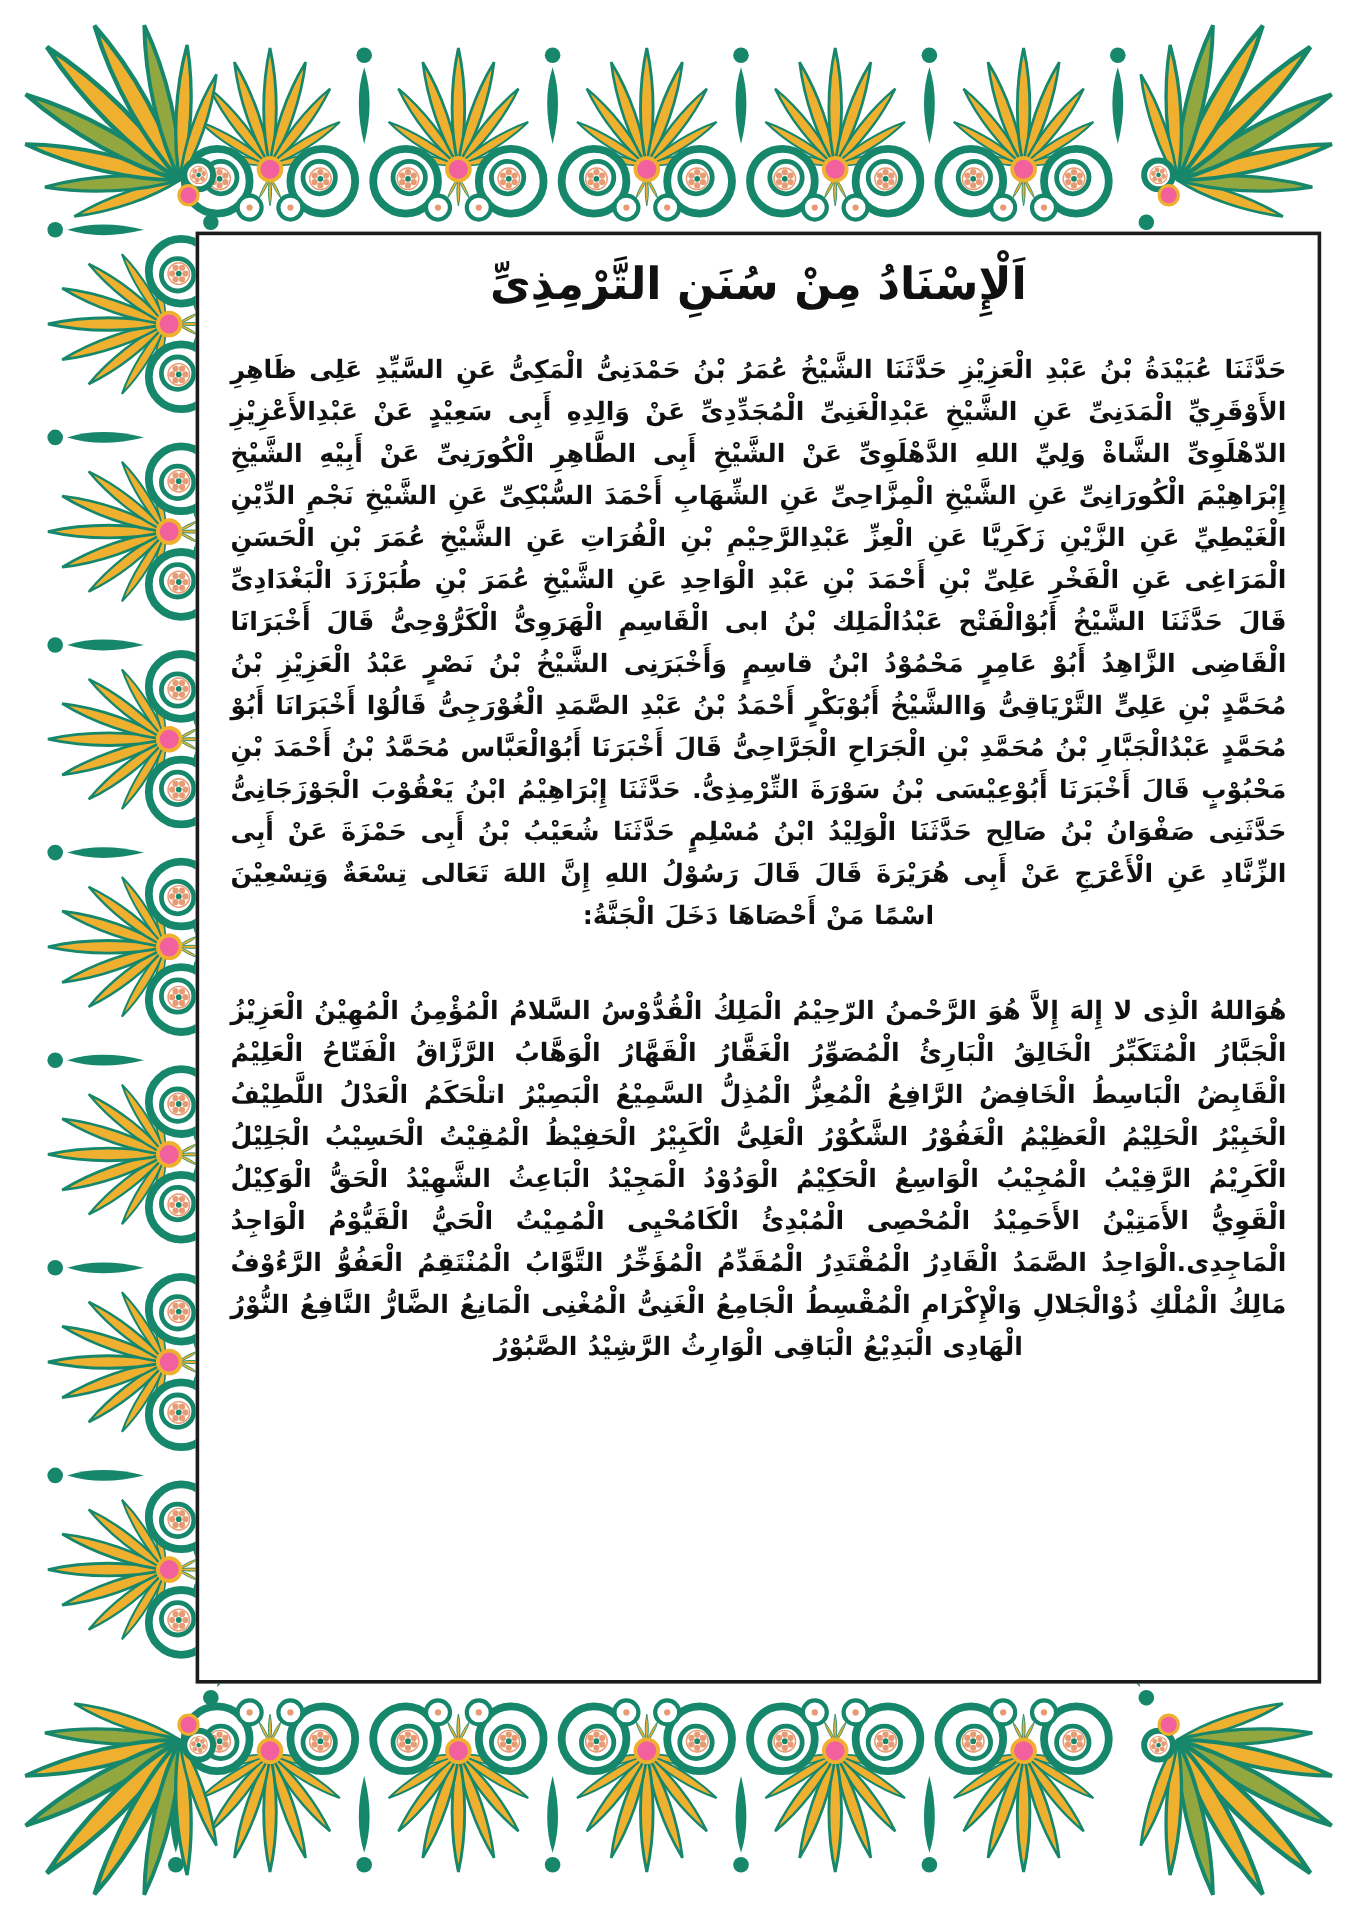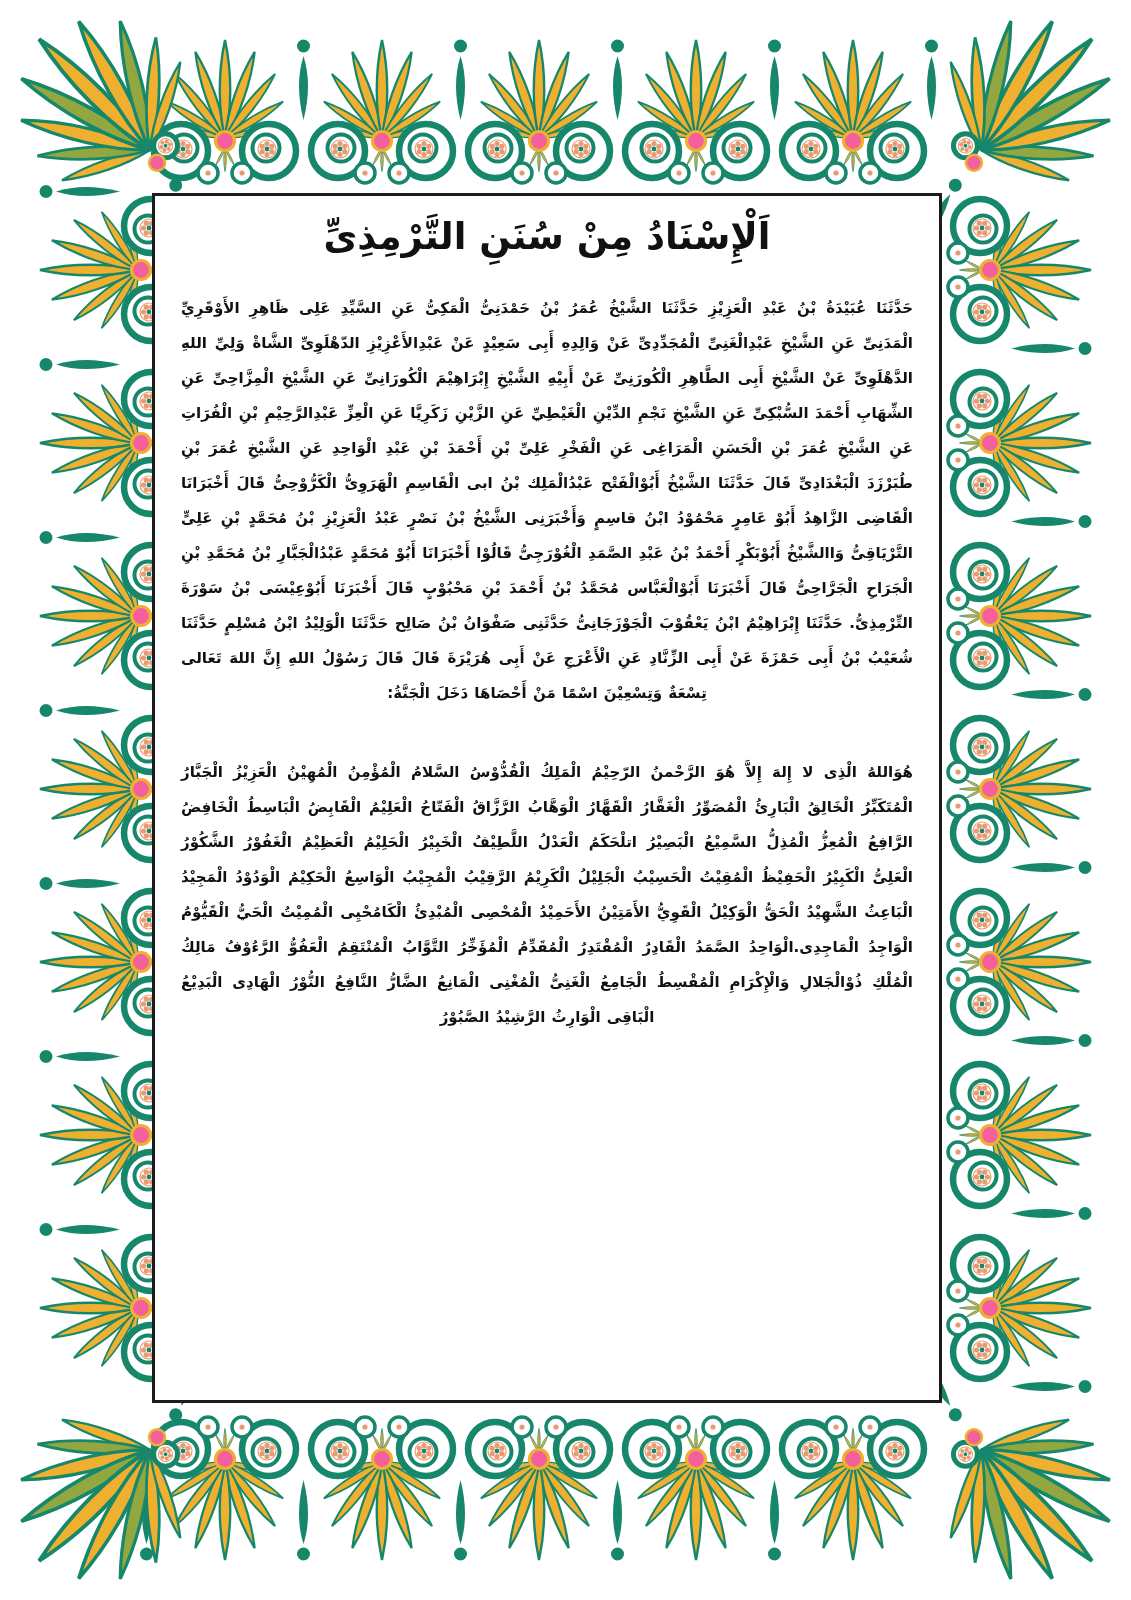--- a/index.html
+++ b/index.html
@@ -6,32 +6,32 @@
     --teal:#17876C; --gold:#F0B02F; --olive:#92A73F; --pink:#F2609E;
     --salmon:#E89B72; --frame:#1C1C1C; --text:#111111; --paper:#FFFFFF;
   }
   html,body{margin:0;padding:0;background:#888;}
   .page{
     position:relative; width:1131px; height:1600px; background:var(--paper);
     margin:0 auto; overflow:hidden; font-family:"DejaVu Sans","Liberation Sans",sans-serif;
   }
   .border-svg{position:absolute; left:0; top:0; width:1131px; height:1600px;}
   .frame{
-    position:absolute; left:152px; top:193px; width:790px; height:1210px;
+    position:absolute; left:163px; top:193px; width:938px; height:1210px;
     box-sizing:border-box; border:3px solid var(--frame);
     background:var(--paper);
     direction:rtl; color:var(--text);
     padding:10px 26px 0 26px;
   }
   .title{
     margin:2px 0 0 0; text-align:center; font-weight:bold;
     font-size:37px; line-height:1.55; color:var(--text);
   }
   .para{
-    font-weight:bold; font-size:15px; line-height:35px;
+    font-weight:bold; font-size:21px; line-height:35px;
     text-align:justify; text-align-last:center; margin:0;
     word-spacing:1px;
   }
   .para.isnad{margin-top:26px;}
   .para.names{margin-top:44px;}
 </style>
 </head>
 <body>
 
 <div class="page">

